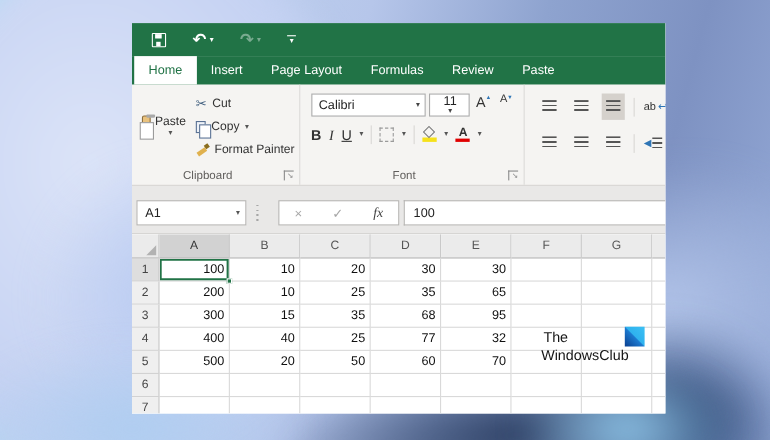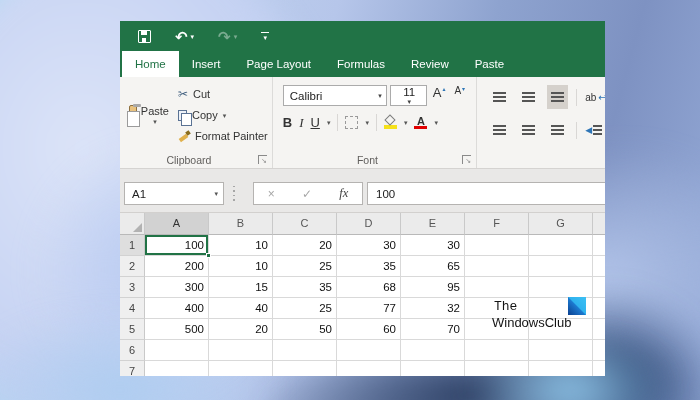--- a/index.html
+++ b/index.html
@@ -119,21 +119,21 @@
   .g-rowhead { width:25px; height:21px; background:#efefef; border-right:1px solid #c9c9c9; border-bottom:1px solid #d2d2d2; font-size:11px; color:#444; text-align:center; line-height:20px; cursor:pointer; flex:0 0 auto; }
   .g-rowhead.sel { background:#dedede; }
   .g-cell { width:64px; height:21px; border-right:1px solid #d9d9d9; border-bottom:1px solid #d9d9d9; font-size:11.5px; color:#111; text-align:right; padding-right:4px; line-height:20px; position:relative; cursor:cell; flex:0 0 auto; }
   .g-cell.sliver { flex:1 1 auto; width:auto; border-right:none; }
   .g-cell.selected { box-shadow:inset 0 0 0 2px #217346; z-index:2; }
   .fill-handle { position:absolute; right:-3px; bottom:-3px; width:5px; height:5px; background:#217346; border:1px solid #fff; z-index:3; cursor:crosshair; }
 
   
   .watermark { position:absolute; left:372px; top:84px; width:94px; z-index:4; color:#141414; pointer-events:none; }
   .wm-row1 { display:flex; justify-content:space-between; align-items:center; }
-  .wm-the { font-size:13px; padding-left:2px;font-family:Liberation Mono, monospace; }
+  .wm-the { font-size:13px; padding-left:2px; }
   .wm-logo { width:18px; height:18px; background:linear-gradient(225deg,#3cc0f4 0%,#2fb2ee 48%,#1c7ad0 52%,#0a3f8f 100%); }
   .wm-line2 { font-size:13px; margin-top:0; }
 </style>
 </head>
 <body>
 
 <div class="desktop">
   <div class="blob b1"></div>
   <div class="blob b2"></div>
   <div class="blob b3"></div>

